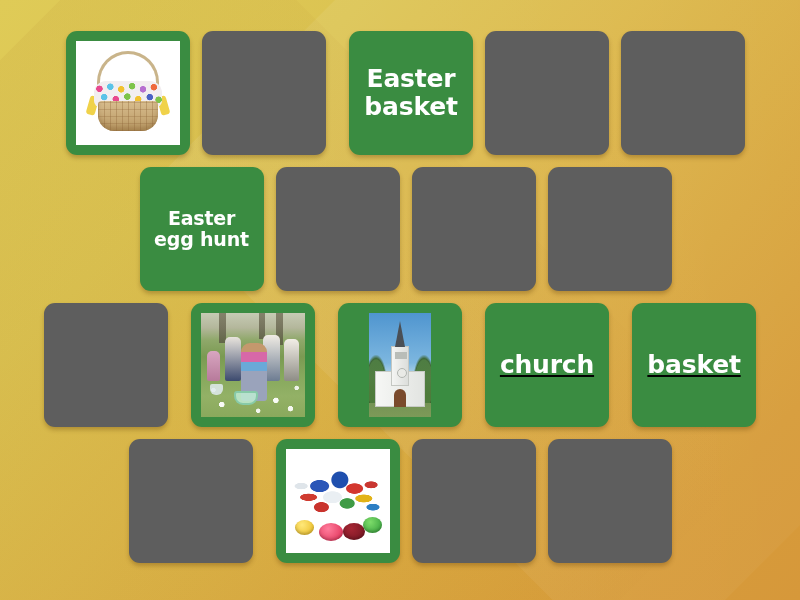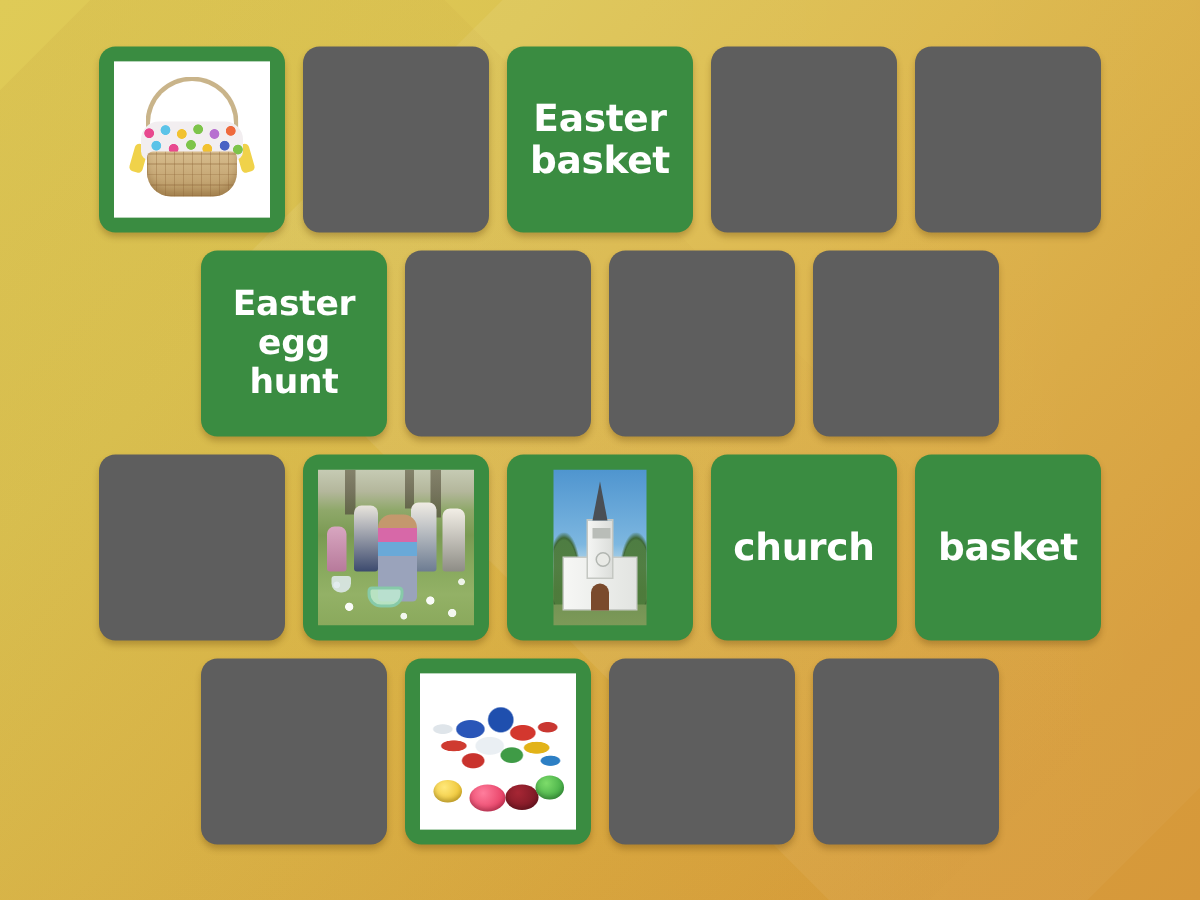--- a/index.html
+++ b/index.html
@@ -62,21 +62,21 @@
   .tile-row {
     position: absolute;
     display: flex;
     gap: 12px;
     left: 0;
     width: 800px;
     justify-content: center;
   }
   #tile-row-0 { top: 31px; }
   #tile-row-1 { top: 167px; }
-  #tile-row-2 { top: 303px; }
+  #tile-row-2 { top: 303px; text-decoration: underline; }
   #tile-row-3 { top: 439px; }
 
   
   .tile {
     width: 124px;
     height: 124px;
     border-radius: 11px;
     position: relative;
     flex: 0 0 auto;
     box-shadow: 0 3px 4px rgba(90,55,5,0.30);
@@ -86,35 +86,36 @@
     overflow: hidden;
     cursor: pointer;
   }
 
   .tile.hidden-tile {
     background: #5e5e5e;
   }
 
   .tile.revealed-tile {
     background: #3a8c41;
+    margin-left: 11px;
   }
 
   
   .tile-text {
     color: #ffffff;
     font-weight: 700;
     font-size: 25px;
     line-height: 1.13;
     text-align: center;
     padding: 0 6px;
     letter-spacing: -0.2px;
     word-break: break-word;
     font-family: "DejaVu Sans", "Liberation Sans", sans-serif;
   }
-  .tile-text.size-small { font-size: 23px; }
+  .tile-text.size-small { font-size: 19px; }
 
   
   .tile-image-frame {
     width: 104px;
     height: 104px;
     background: #ffffff;
     display: flex;
     align-items: center;
     justify-content: center;
     overflow: hidden;

